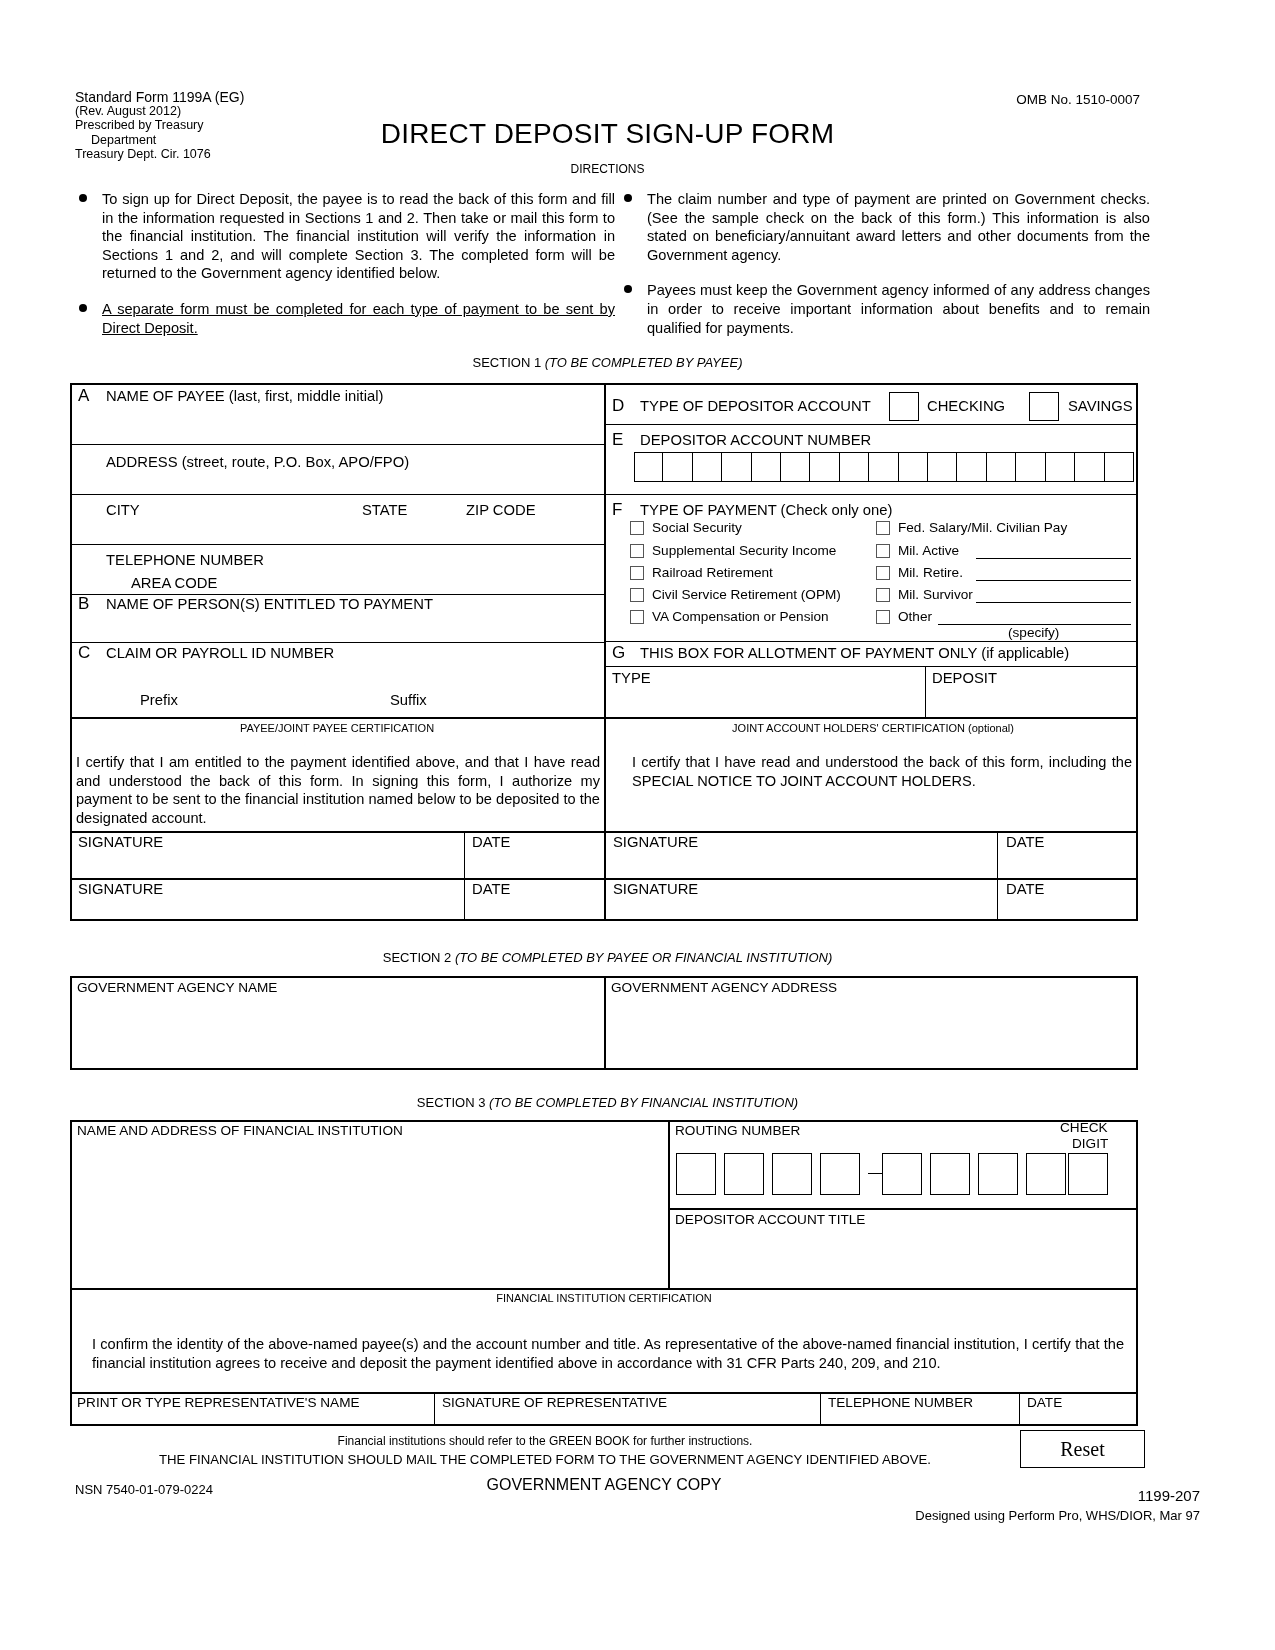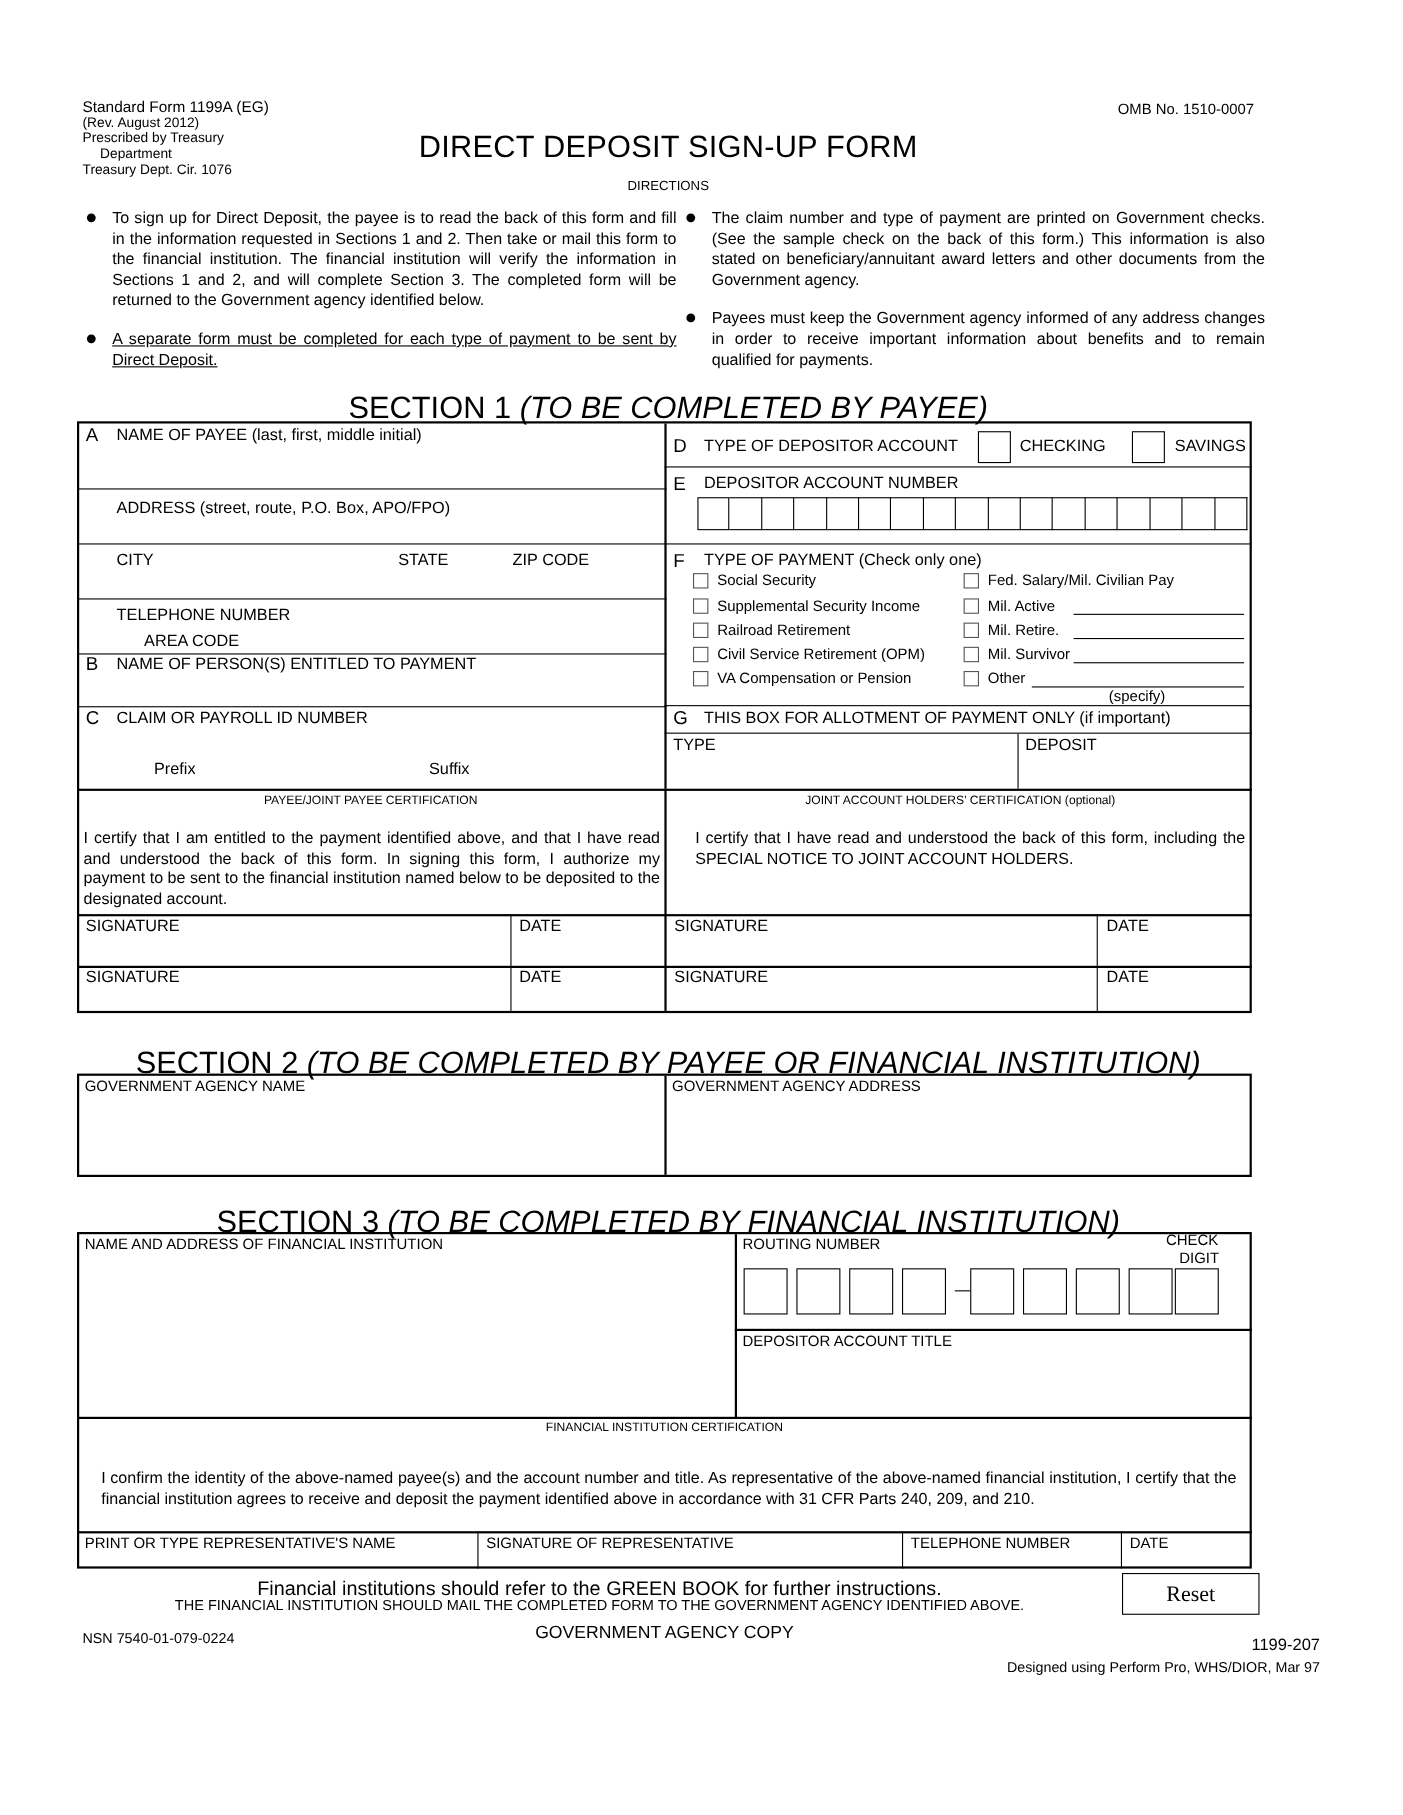--- a/index.html
+++ b/index.html
@@ -26,21 +26,21 @@
   .dir { position:absolute; top:190px; font-size:14.6px; line-height:18.6px; }
   .dir.c1 { left:75px; width:540px; }
   .dir.c2 { left:620px; width:530px; }
   .dir p { margin:0 0 17px 0; position:relative; padding-left:27px; text-align:justify; }
   .dir p:last-child { margin-bottom:0; }
   .dir p .bul { position:absolute; left:4px; top:4px; width:8px; height:8px;
                 background:#000; border-radius:50%; }
   .nojust { text-align:left;text-decoration:underline; }
 
   
-  .sec-head { position:absolute; width:1065px; left:75px; text-align:center; font-size:28px; }
+  .sec-head { position:absolute; width:1065px; left:75px; text-align:center; font-size:13px; }
   .sec-head .it { font-style:italic; }
 
   
   .box { position:absolute; border:2px solid #000; }
   .hl { position:absolute; background:#000; }      
   .vl { position:absolute; background:#000; }      
 
   .lbl { position:absolute; font-size:14.8px; white-space:nowrap; }
   .lbl.sm { font-size:13.6px; }
   .ltr { position:absolute; font-size:17px; }
@@ -187,21 +187,21 @@
   <div class="uline" style="left:976px; top:602px; width:155px;"></div>
   <div class="cb" style="left:876px; top:610px;"></div>
   <div class="cbl" style="left:898px; top:609px;">Other</div>
   <div class="uline" style="left:938px; top:624px; width:193px;"></div>
   <div class="cbl it" style="left:1008px; top:625px;">(specify)</div>
 
   <div class="hl" style="left:604px; top:641px; width:534px; height:1.4px;"></div>
 
   <div class="ltr" style="left:612px; top:643px;">G</div>
   <div class="lbl" style="left:640px; top:645px;">
-    <span>THIS BOX FOR ALLOTMENT OF PAYMENT ONLY </span><span class="it">(if important)</span>
+    <span>THIS BOX FOR ALLOTMENT OF PAYMENT ONLY </span><span class="it">(if applicable)</span>
   </div>
   <div class="hl" style="left:604px; top:666px; width:534px; height:1.4px;"></div>
   <div class="lbl" style="left:612px; top:670px;">TYPE</div>
   <div class="vl" style="left:925px; top:667px; width:1.4px; height:50px;"></div>
   <div class="lbl" style="left:932px; top:670px;">DEPOSIT</div>
 
   <div class="ctr" style="left:72px; top:722px; width:530px;">PAYEE/JOINT PAYEE CERTIFICATION</div>
   <div class="para" style="left:76px; top:753px; width:524px;">I certify that I am entitled to the payment identified above, and that I have read and understood the back of this form. In signing this form, I authorize my payment to be sent to the financial institution named below to be deposited to the designated account.</div>
 
   <div class="ctr" style="left:608px; top:722px; width:530px;">
@@ -268,21 +268,21 @@
 
   <div class="hl" style="left:70px; top:1392px; width:1068px; height:1.6px;"></div>
   <div class="vl" style="left:434px; top:1392px; width:1.4px; height:34px;"></div>
   <div class="vl" style="left:820px; top:1392px; width:1.4px; height:34px;"></div>
   <div class="vl" style="left:1019px; top:1392px; width:1.4px; height:34px;"></div>
   <div class="lbl sm" style="left:77px; top:1395px;">PRINT OR TYPE REPRESENTATIVE'S NAME</div>
   <div class="lbl sm" style="left:442px; top:1395px;">SIGNATURE OF REPRESENTATIVE</div>
   <div class="lbl sm" style="left:828px; top:1395px;">TELEPHONE NUMBER</div>
   <div class="lbl sm" style="left:1027px; top:1395px;">DATE</div>
 
-  <div class="ctr" style="left:70px; top:1434px; width:950px; font-size:18px;">Financial institutions should refer to the GREEN BOOK for further instructions.</div>
+  <div class="ctr" style="left:70px; top:1434px; width:950px; font-size:12px;">Financial institutions should refer to the GREEN BOOK for further instructions.</div>
   <div class="ctr" style="left:70px; top:1452px; width:950px; font-size:13.2px;">THE FINANCIAL INSTITUTION SHOULD MAIL THE COMPLETED FORM TO THE GOVERNMENT AGENCY IDENTIFIED ABOVE.</div>
   <div class="resetbtn" style="left:1020px; top:1430px; width:125px; height:38px;">Reset</div>
 
   <div class="foot" style="left:75px; top:1482px;">NSN 7540-01-079-0224</div>
   <div class="ctr" style="left:70px; top:1476px; width:1068px; font-size:16px;">GOVERNMENT AGENCY COPY</div>
   <div class="foot" style="right:75px; top:1487px; font-size:15px;">1199-207</div>
   <div class="foot" style="right:75px; top:1508px;">Designed using Perform Pro, WHS/DIOR, Mar 97</div>
 
 </div>
 

